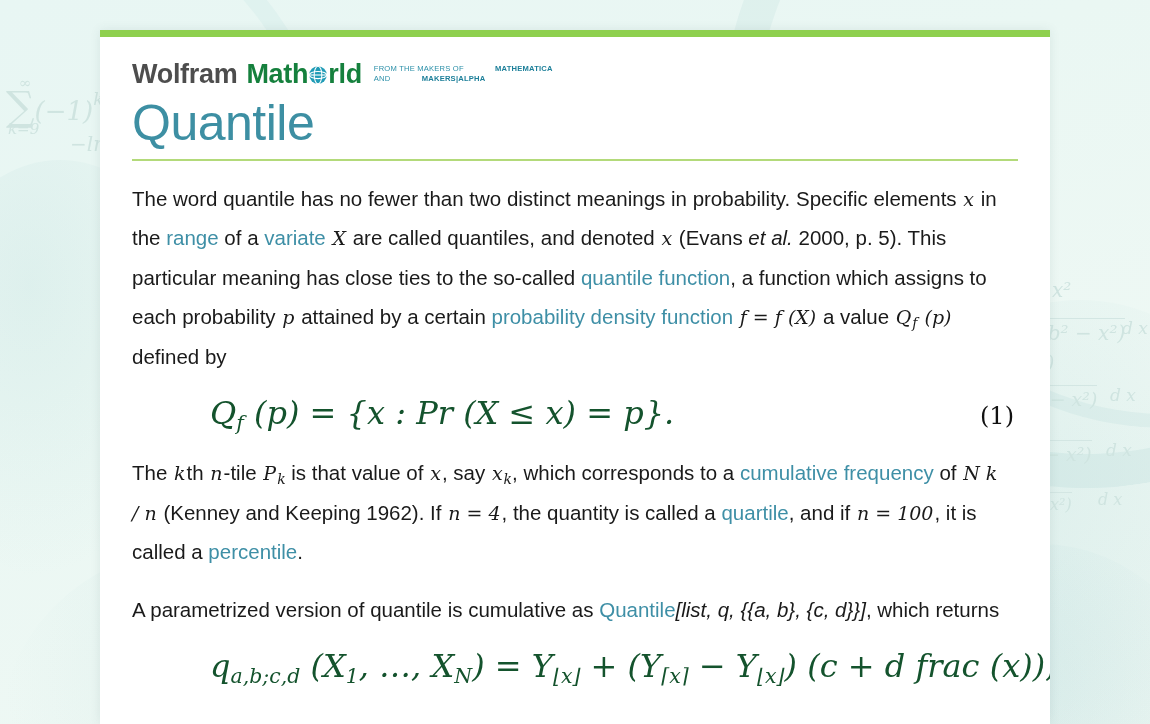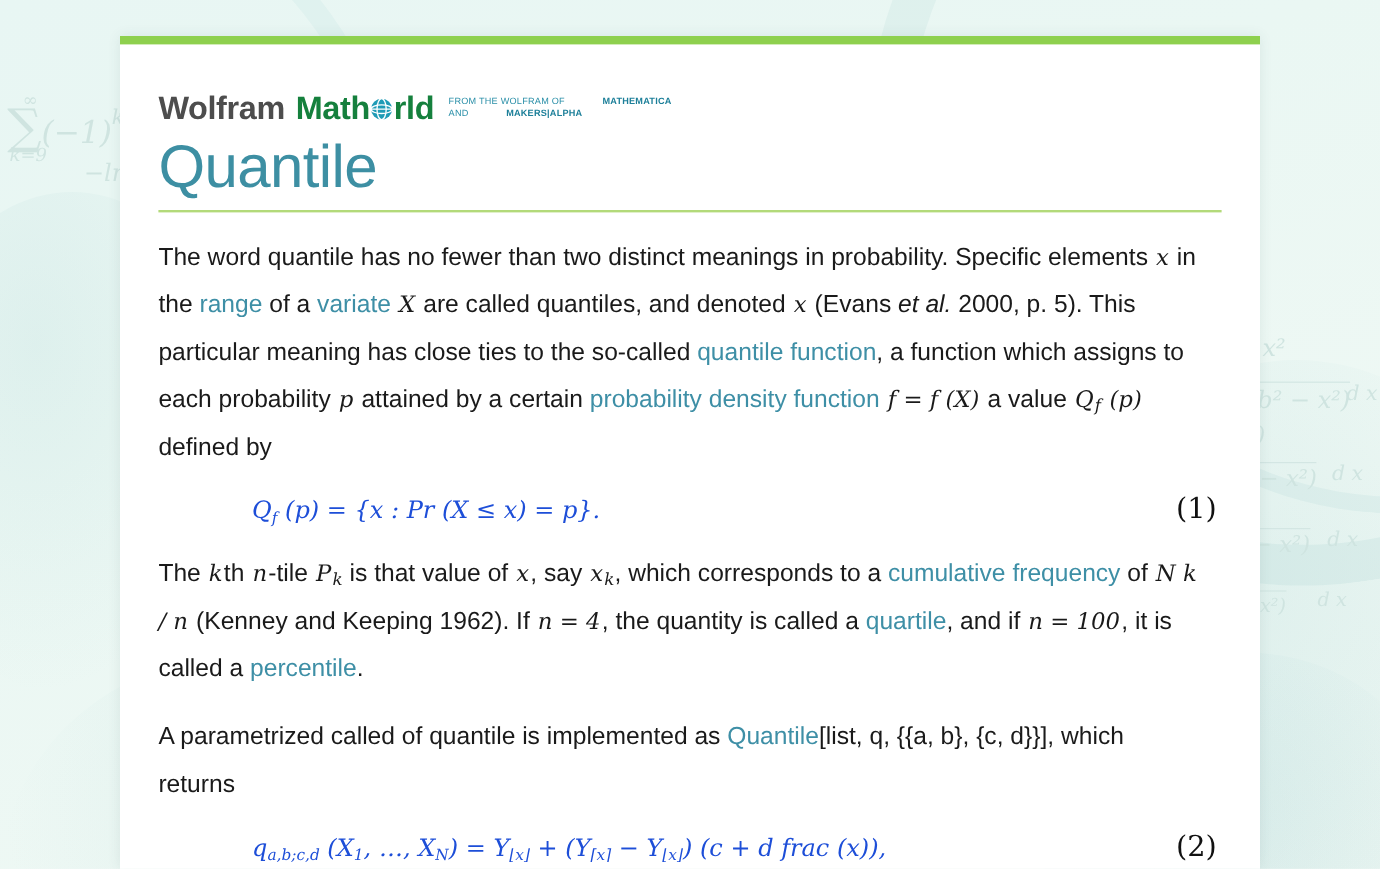--- a/index.html
+++ b/index.html
@@ -52,21 +52,21 @@
     top: 30px;
     width: 950px;
     height: 694px;
     background: #ffffff;
     box-shadow: 0 0 10px rgba(60,90,90,0.10);
     border-top: 7px solid #8ed04e;
     box-sizing: border-box;
     overflow: hidden;
   }
   #card-inner {
-    padding: 40px 32px 0 32px;
+    padding: 24px 32px 0 32px;
   }
 
   
   #masthead {
     display: flex;
     align-items: flex-start;
     height: 30px;
     margin-bottom: 4px;
   }
   .logo-wolfram {
@@ -139,34 +139,35 @@
     font-size: 19px;
     padding: 0 1px;
   }
   .sub {
     font-size: 0.68em;
     vertical-align: -0.28em;
     font-family: "DejaVu Serif", serif;
     font-style: italic;
   }
   .code-it {
+    font-style: italic;
   }
 
   
   .eq-row {
     display: flex;
     align-items: baseline;
     margin: 4px 0 18px 0;
   }
   .eq-body {
     flex: 1 1 auto;
     padding-left: 78px;
     font-family: "DejaVu Serif", serif;
-    font-size: 20px;
-    color: #1d4ed8;
+    font-size: 32px;
+    color: #14532d;
     white-space: nowrap;
   }
   .eq-body .v { font-style: italic; }
   .eq-body .u { font-style: normal; }
   .eq-body .sb {
     font-size: 0.64em;
     vertical-align: -0.3em;
     font-style: italic;
   }
   .eq-num {
@@ -224,38 +225,38 @@
             <g stroke="#ffffff" stroke-width="1.3" fill="none">
               <ellipse cx="12" cy="12" rx="10.5" ry="4.3"></ellipse>
               <ellipse cx="12" cy="12" rx="4.6" ry="10.5"></ellipse>
               <line x1="1.5" y1="12" x2="22.5" y2="12"></line>
             </g>
           </svg>
         </span>
           <span>rld</span>
       </div>
       <div class="tagline">
-        <div><span>FROM THE WOLFRAM OF </span><b>MATHEMATICA</b></div>
+        <div><span>FROM THE MAKERS OF </span><b>MATHEMATICA</b></div>
         <div><span>AND </span><b>MAKERS|ALPHA</b></div>
       </div>
     </div>
 
     <h1 id="title">Quantile</h1>
     <hr id="title-rule">
 
     <p class="para"><span>The word quantile has no fewer than two distinct meanings in probability. Specific elements </span><span class="mi">x</span><span> in the </span><span class="link">range</span><span> of a </span><span class="link">variate</span>&nbsp;<span class="mi">X</span><span> are called quantiles, and denoted </span><span class="mi">x</span><span> (Evans </span><i>et al.</i><span> 2000, p. 5). This particular meaning has close ties to the so-called </span><span class="link">quantile function</span><span>, a function which assigns to each probability </span><span class="mi">p</span><span> attained by a certain </span><span class="link">probability density function</span>&nbsp;<span class="mi">f = f (X)</span><span> a value </span><span class="mi">Q</span><span class="sub">f</span><span class="mi"> (p)</span><span> defined by</span></p>
 
     <div class="eq-row">
       <div class="eq-body"><span class="v">Q</span><span class="sb">f</span><span class="v"> (p)</span><span class="u"> = </span><span class="v">{x : Pr (X ≤ x) = p}.</span></div>
       <div class="eq-num">(1)</div>
     </div>
 
     <p class="para"><span>The </span><span class="mi">k</span><span>th </span><span class="mi">n</span><span>-tile </span><span class="mi">P</span><span class="sub">k</span><span> is that value of </span><span class="mi">x</span><span>, say </span><span class="mi">x</span><span class="sub">k</span><span>, which corresponds to a </span><span class="link">cumulative frequency</span><span> of </span><span class="mi">N k / n</span><span> (Kenney and Keeping 1962). If </span><span class="mi">n = 4</span><span>, the quantity is called a </span><span class="link">quartile</span><span>, and if </span><span class="mi">n = 100</span><span>, it is called a </span><span class="link">percentile</span><span>.</span></p>
 
-    <p class="para"><span>A parametrized called of quantile is implemented as </span><span class="link">Quantile</span><span class="code-it">[list, q, {{a, b}, {c, d}}]</span><span>, which returns</span></p>
+    <p class="para"><span>A parametrized version of quantile is cumulative as </span><span class="link">Quantile</span><span class="code-it">[list, q, {{a, b}, {c, d}}]</span><span>, which returns</span></p>
 
     <div class="eq-row">
       <div class="eq-body"><span class="v">q</span><span class="sb">a,b;c,d</span><span class="v"> (X</span><span class="sb">1</span><span class="v">, …, X</span><span class="sb">N</span><span class="v">)</span><span class="u"> = </span><span class="v">Y</span><span class="sb">⌊x⌋</span><span class="v"> + (Y</span><span class="sb">⌈x⌉</span><span class="v"> − Y</span><span class="sb">⌊x⌋</span><span class="v">) (c + d frac (x)),</span></div>
       <div class="eq-num">(2)</div>
     </div>
 
   </div>
 </div>
 
 </body></html>

